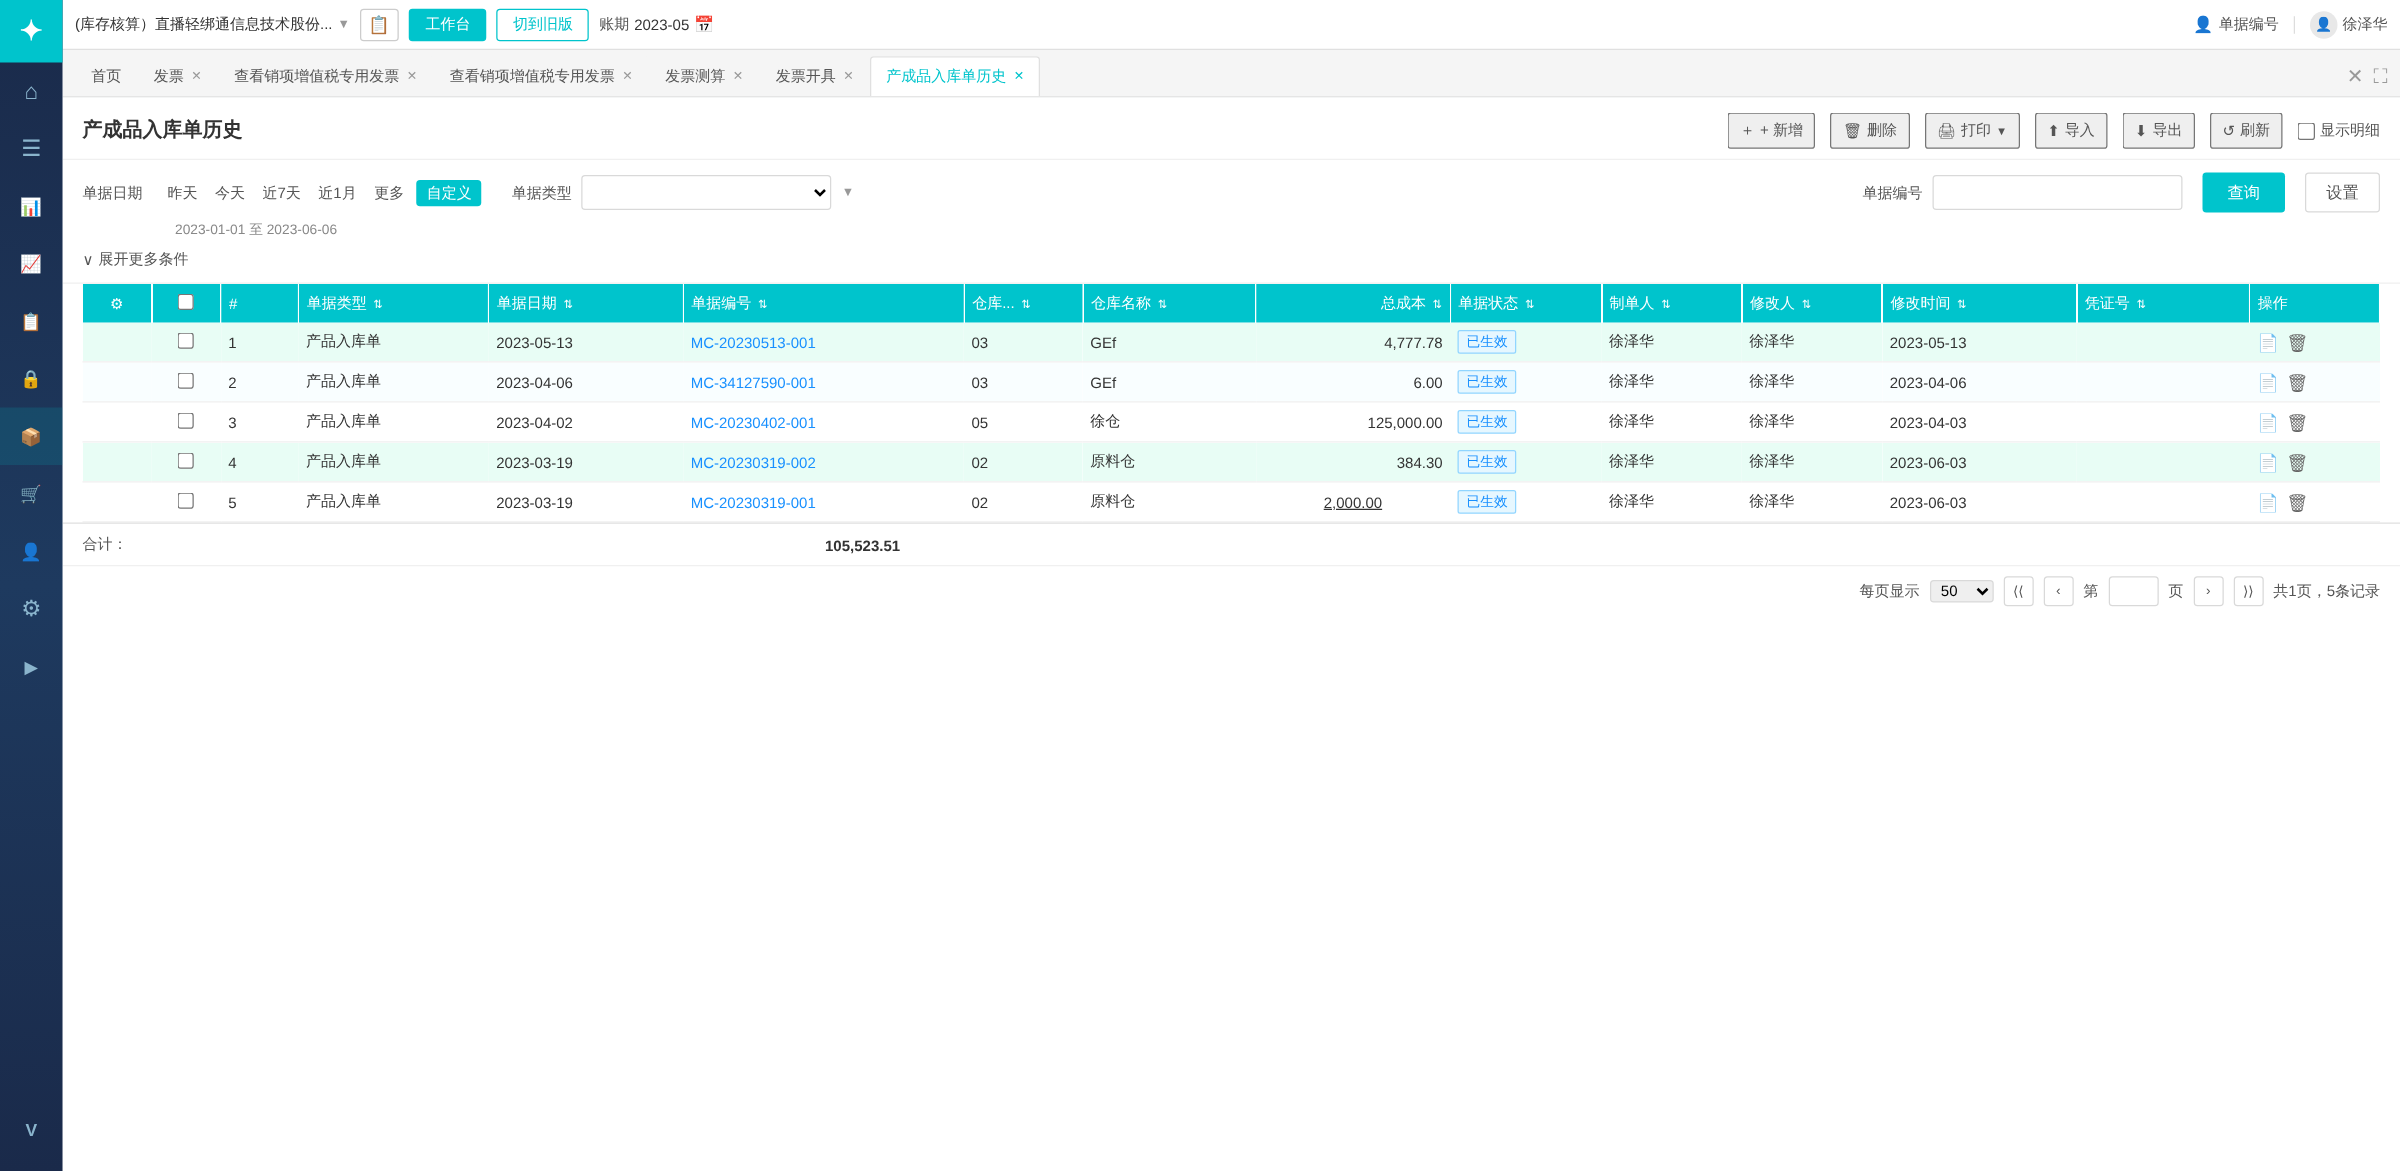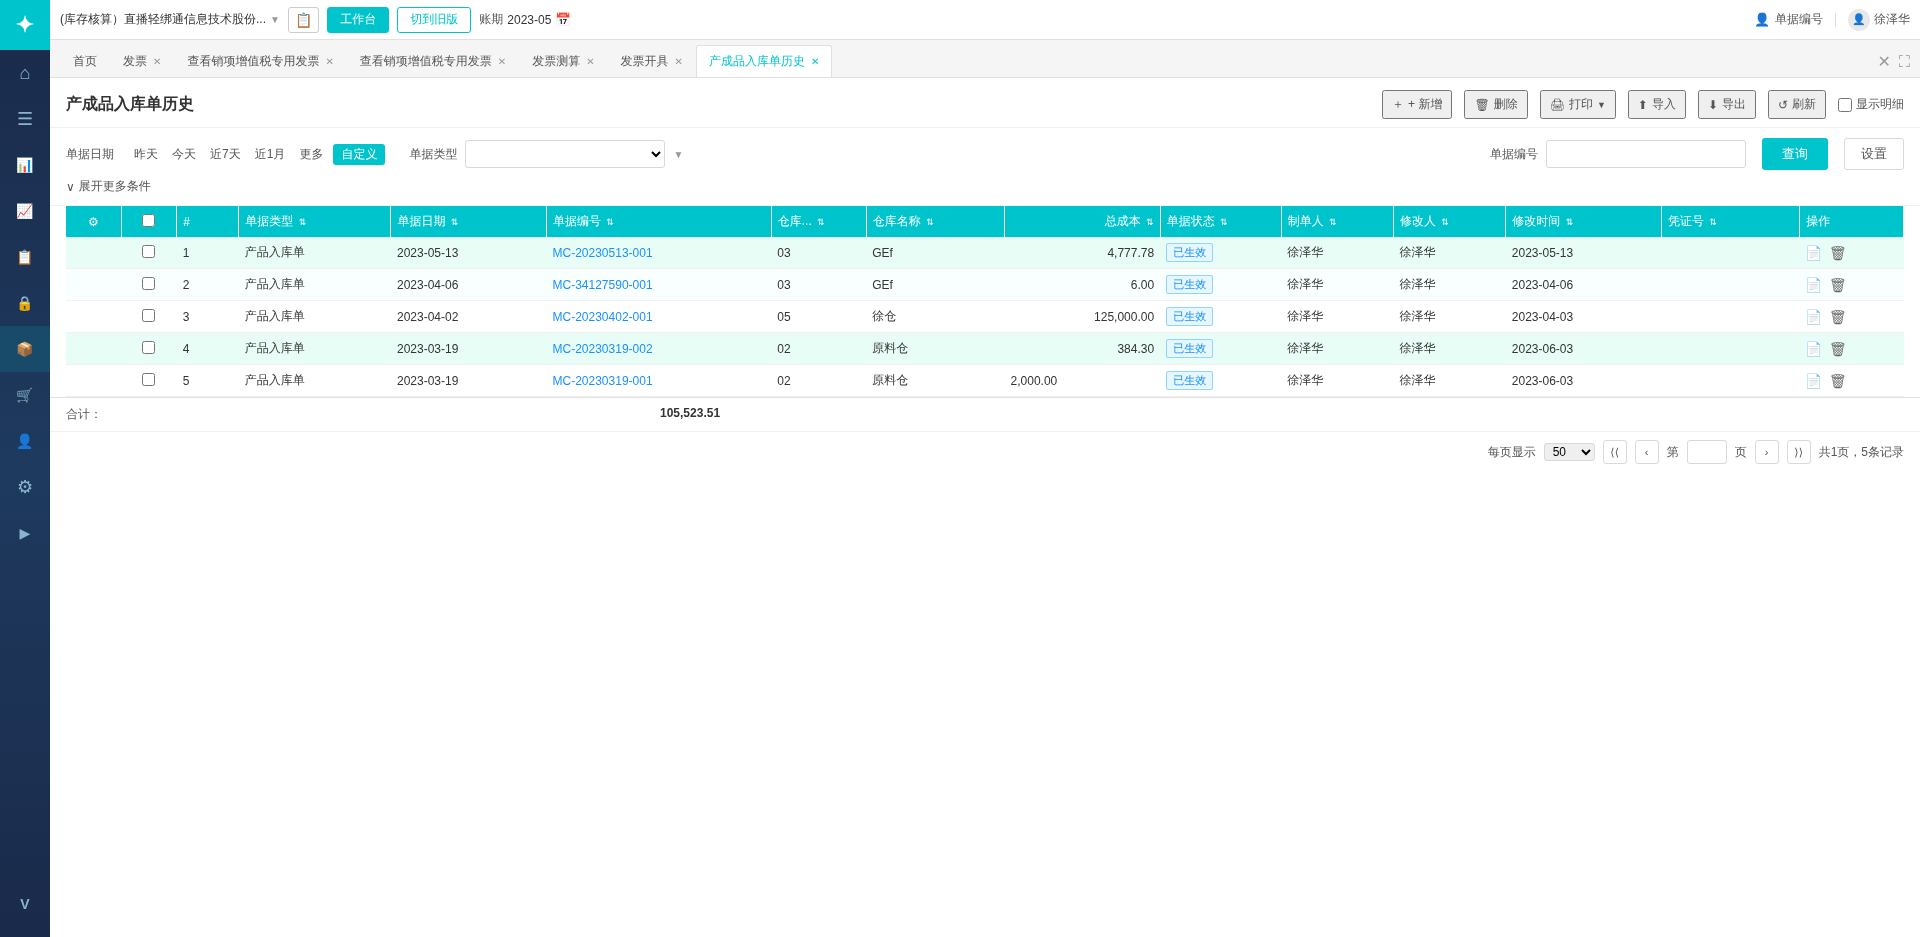--- a/index.html
+++ b/index.html
@@ -384,21 +384,21 @@
       font-size: 14px;
       color: #666;
       cursor: pointer;
     }
 
     
     .table-footer {
       padding: 8px 16px;
       border-top: 1px solid #e0e0e0;
       display: flex;
-      align-items: flex-start;
+      align-items: flex-end;
       font-size: 12px;
       color: #555;
     }
     .footer-label {
       width: 60px;
       font-weight: 500;
     }
     .footer-total {
       margin-left: 450px;
       font-weight: bold;
@@ -612,20 +612,24 @@
             <option value=""></option>
           </select>
           <span style="font-size:10px; color:#999;">▼</span>
         </span>
         <span style="display:flex; align-items:center; gap:8px;">
           <span class="filter-label">单据编号</span>
           <input type="text" class="filter-input" style="min-width: 200px;">
         </span>
         <button class="query-btn">查询</button>
         <button class="reset-btn">设置</button>
+      </div>
+      <div class="filter-row" style="margin-bottom:0;">
+        <span style="width:58px;"></span>
+        <span class="date-range-text">2023-01-01 至 2023-06-06</span>
       </div>
       <div class="expand-more" style="margin-top:8px;">
         <span>∨</span>
         <span>展开更多条件</span>
       </div>
     </div>
 
     <div class="table-wrapper">
       <table>
         <thead>
@@ -740,21 +744,21 @@
     </tr>
             <tr>
       <td style="text-align:center;"></td>
       <td style="text-align:center;"><input type="checkbox" style=""></td>
       <td>5</td>
       <td>产品入库单</td>
       <td>2023-03-19</td>
       <td><a class="link-text">MC-20230319-001</a></td>
       <td>02</td>
       <td>原料仓</td>
-      <td style="text-align:left;">2,000.00</td>
+      <td style="text-align:center;text-decoration:underline;">2,000.00</td>
       <td><span class="status-badge status-active">已生效</span></td>
       <td>徐泽华</td>
       <td>徐泽华</td>
       <td>2023-06-03</td>
       <td></td>
       <td>
         <div class="row-actions">
           <span class="row-action-icon" title="编辑">📄</span>
           <span class="row-action-icon" title="删除">🗑</span>
         </div>

